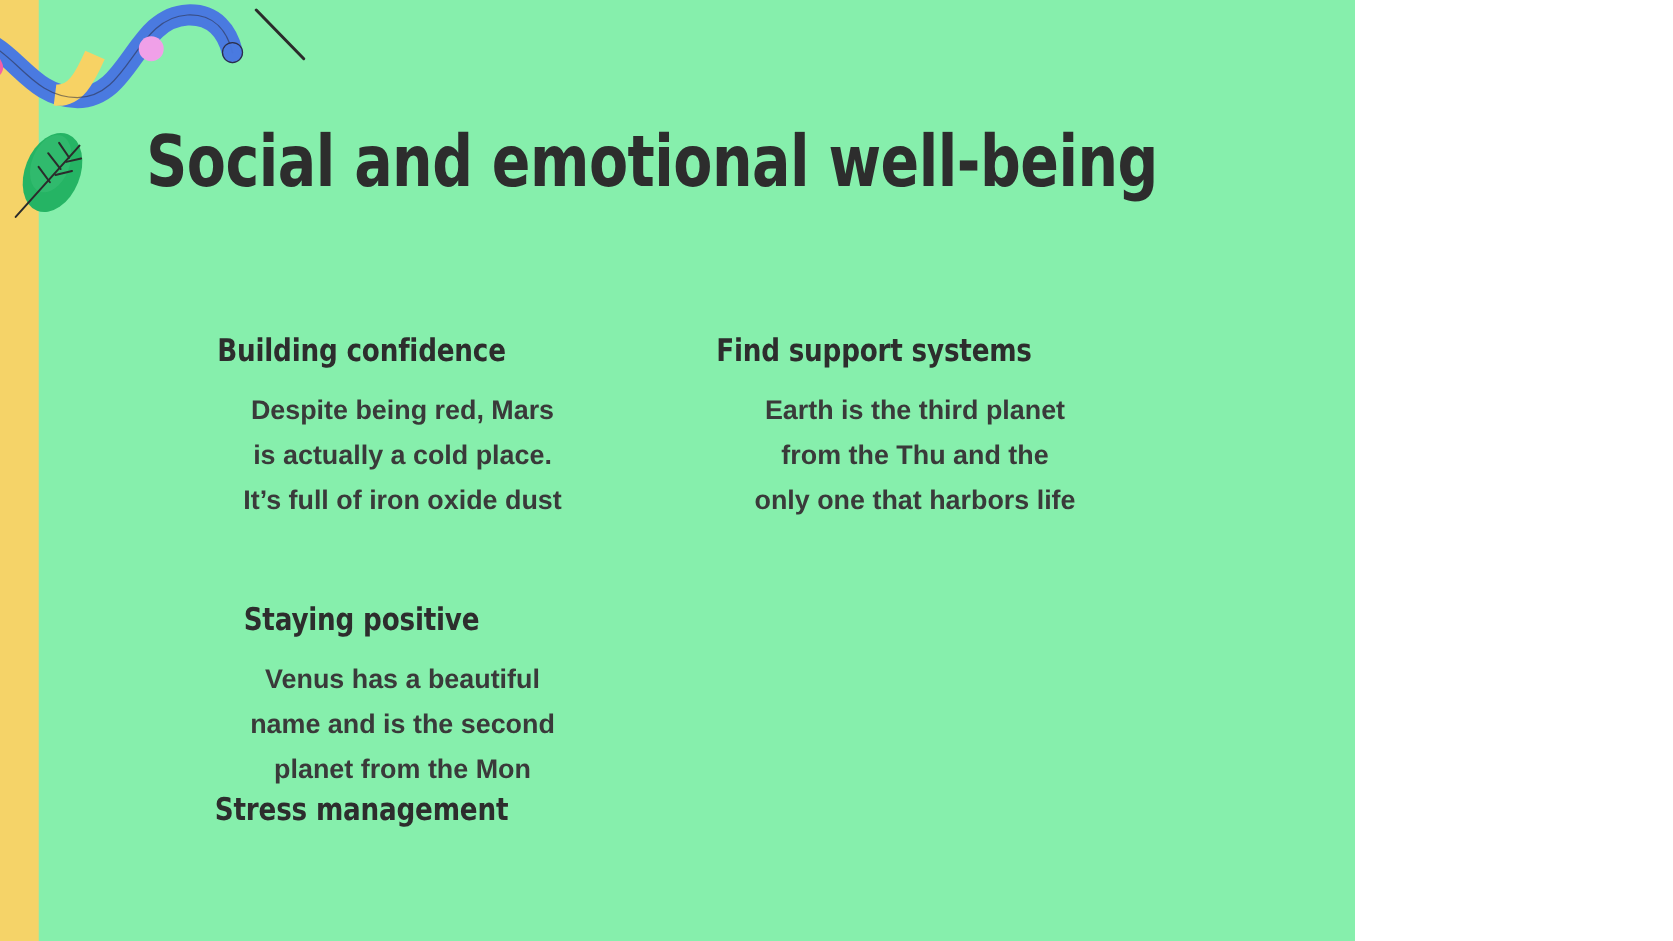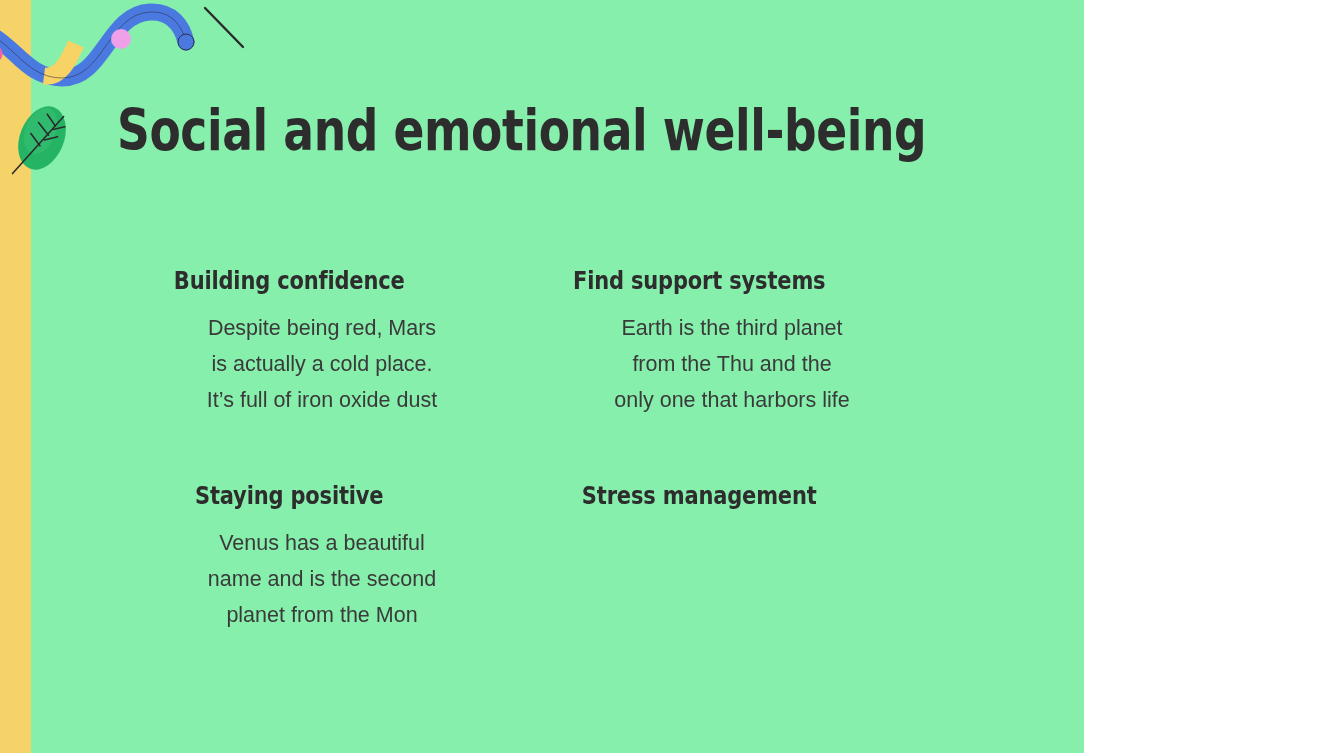--- a/index.html
+++ b/index.html
@@ -62,38 +62,38 @@
     white-space: nowrap;
   }
   .grid {
     position: absolute;
     left: 117px;
     top: 246px;
     width: 830px;
     margin-top: 20px;
   }
   .row { display: flex; }
-  .row-2 { margin-top: 63px; }
+  .row-2 { margin-top: 63px; flex-direction: column; }
   .cell { width: 410px; }
   .cell-head {
     margin: 0;
     font-family: "DejaVu Sans", sans-serif;
     font-weight: 700;
     font-size: 25px;
     line-height: 30px;
     letter-spacing: -0.2px;
     color: #2d2d2d;
     transform: scaleX(0.84);
     transform-origin: left center;
     white-space: nowrap;
   }
   .cell-body {
     margin: 14px 0 0 0;
     font-family: "Liberation Sans", sans-serif;
-    font-weight: 400;
+    font-weight: 700;
     font-size: 21.5px;
     line-height: 36px;
     color: #3a3a3a;
     white-space: pre-line;
   }
 </style>
 </head>
 <body>
 
 <div class="slide">

